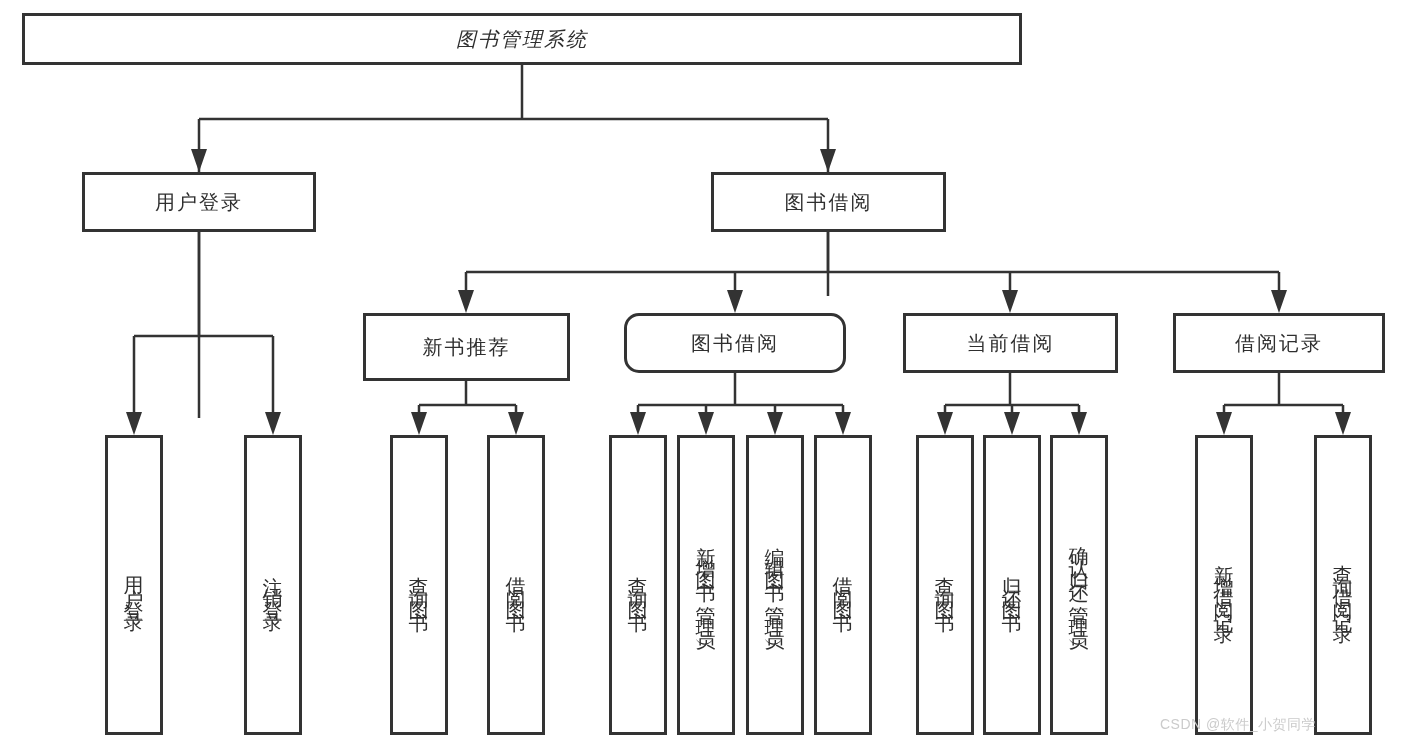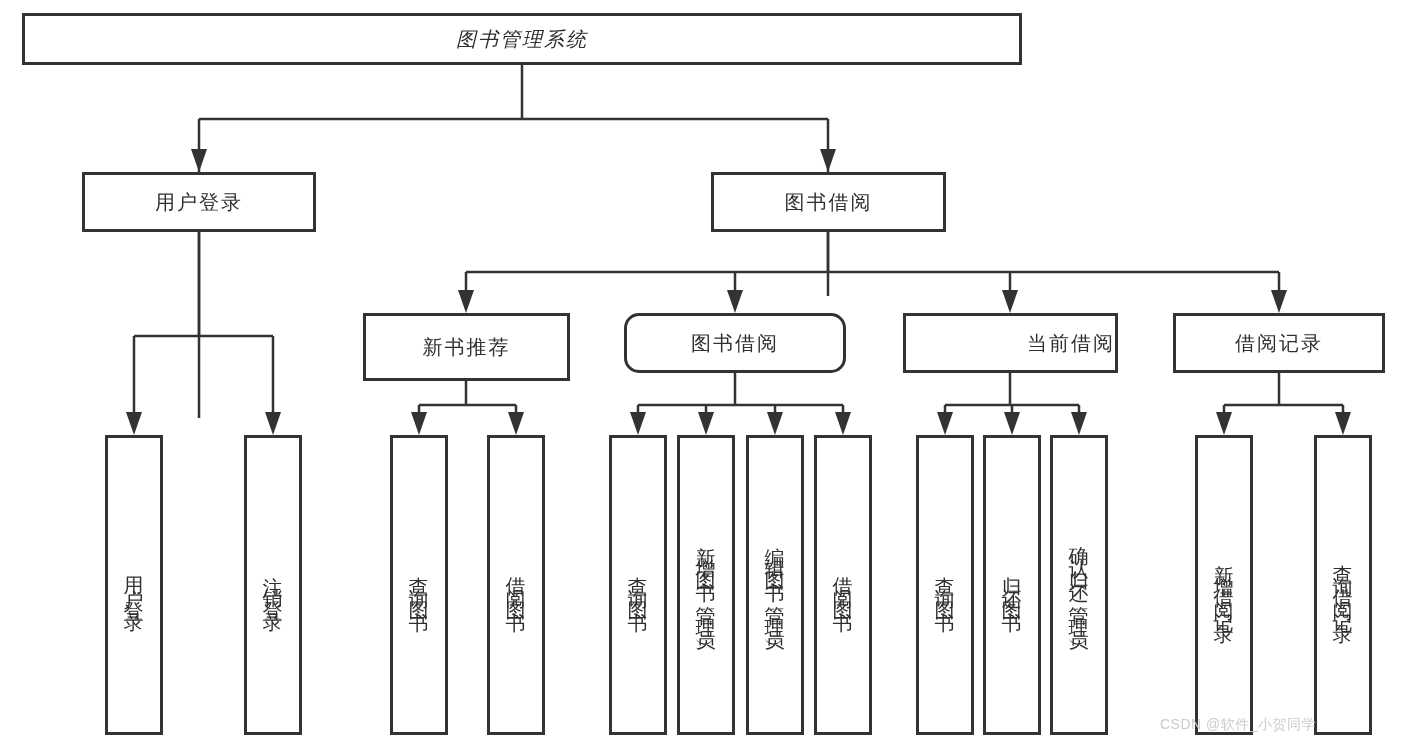--- a/index.html
+++ b/index.html
@@ -112,21 +112,21 @@
   <div class="node" style="left:711px; top:172px; width:235px; height:60px;">
     <span class="h-label">图书借阅</span>
   </div>
 
   <div class="node" style="left:363px; top:313px; width:207px; height:68px;">
     <span class="h-label">新书推荐</span>
   </div>
   <div class="node" style="left:624px; top:313px; width:222px; height:60px;border-radius:15px;">
     <span class="h-label">图书借阅</span>
   </div>
-  <div class="node" style="left:903px; top:313px; width:215px; height:60px;justify-content:flex-end;">
+  <div class="node" style="left:903px; top:313px; width:215px; height:60px;">
     <span class="h-label">当前借阅</span>
   </div>
   <div class="node" style="left:1173px; top:313px; width:212px; height:60px;">
     <span class="h-label">借阅记录</span>
   </div>
 
   <div class="node leaf" style="left:105px; top:435px; width:58px; height:300px;">
     <span class="v-label">用户登录</span>
   </div>
   <div class="node leaf" style="left:244px; top:435px; width:58px; height:300px;">

